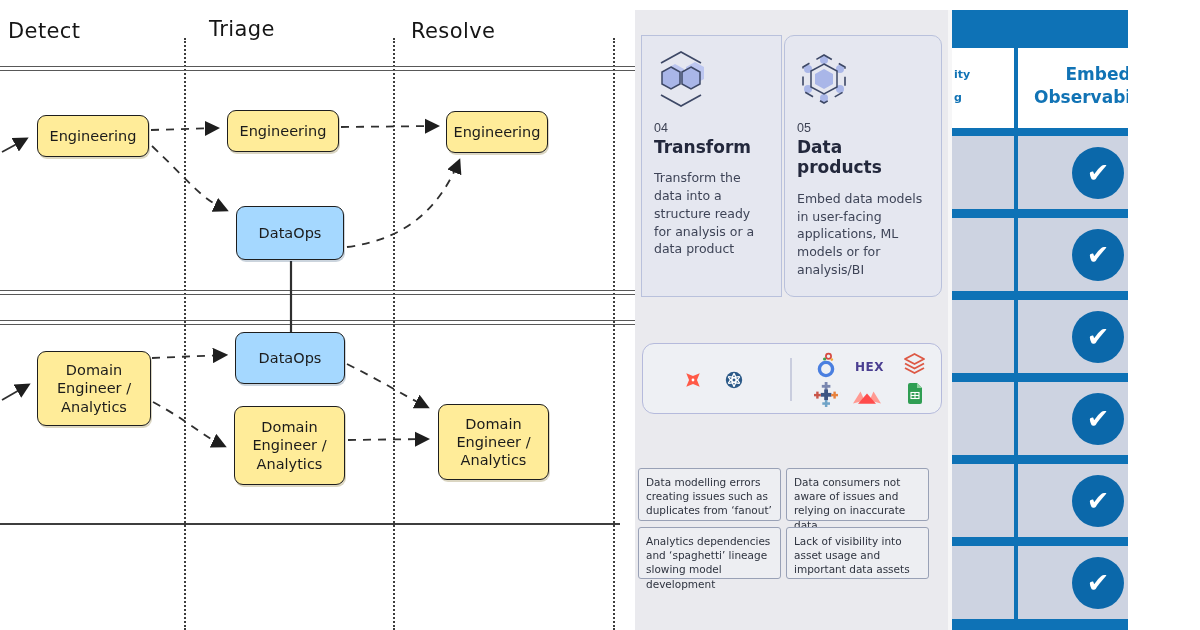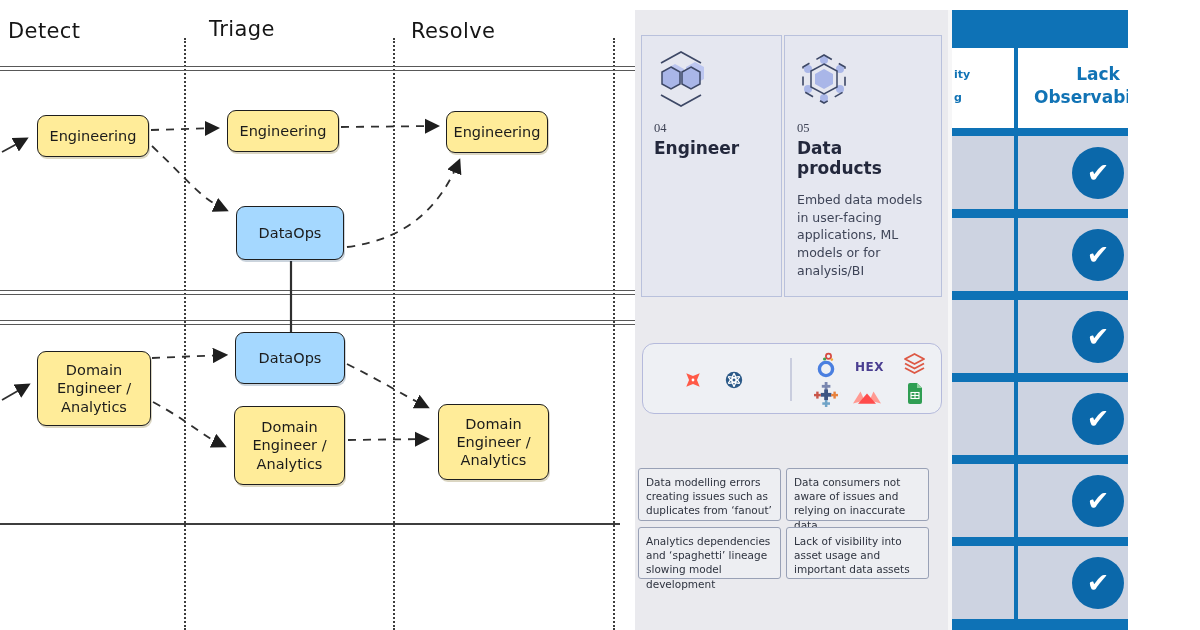--- a/index.html
+++ b/index.html
@@ -16,22 +16,22 @@
           border:1.7px solid #1e1e1e; border-radius:9px; font-size:14.5px; line-height:1.25; color:#1b1b1b;
           padding:20px 4px; }
   .node.yellow { background:#ffec99; box-shadow:1px 2px 0 rgba(110,90,10,.25); }
   .node.blue   { background:#a5d8ff; box-shadow:1px 2px 0 rgba(20,60,100,.22); }
   .connectors { position:absolute; left:0; top:0; }
 
   
   .steps-panel { position:absolute; left:635px; top:0; width:313px; height:630px; background:#eaeaee; }
   .step-card { position:absolute; top:25px; height:262px; background:#e5e7f0; border:1px solid #b9c1dc; padding:14px 12px; }
   .step-card.c1 { left:6px; width:141px; }
-  .step-card.c2 { left:149px; width:158px; }
-  .step-num { font-family:Liberation Serif, serif; font-size:12.5px; color:#3d4254; margin-top:9px; }
+  .step-card.c2 { left:149px; width:158px;border-radius:10px; }
+  .step-num { font-family:Liberation Sans, sans-serif; font-size:12.5px; color:#3d4254; margin-top:9px; }
   .step-title { font-size:17px; font-weight:bold; color:#23283c; line-height:1.2; margin-top:2px; }
   .c2 .step-title { max-width:86px; }
   .step-desc { font-size:12.5px; color:#3e4457; line-height:1.42; margin-top:12px; }
   .c1 .step-desc { max-width:107px; }
   .c2 .step-desc { max-width:135px; }
 
   .logos-box { position:absolute; left:7px; top:333px; width:300px; height:71px; background:#eef0f4;
                border:1.5px solid #b5badc; border-radius:12px; }
   .logos-divider { position:absolute; left:147px; top:14px; width:1.5px; height:43px; background:#c9cdde; }
   .logo { position:absolute; }
@@ -114,21 +114,22 @@
     <div class="step-card c1">
       <svg width="54" height="58" viewBox="0 0 54 58">
         <polygon points="21,14 30,19 30,31 21,36 12,31 12,19" fill="#bcc6f0"></polygon>
         <polygon points="41,12 50,17 50,29 41,34 32,29 32,17" fill="#bcc6f0"></polygon>
         <polyline points="7,13 27,2 47,13" stroke="#3d4866" stroke-width="1.7" fill="none"></polyline>
         <polyline points="7,45 27,56 47,45" stroke="#3d4866" stroke-width="1.7" fill="none"></polyline>
         <polygon points="17,17 26,22 26,34 17,39 8,34 8,22" fill="#a9b6e8" stroke="#3d4866" stroke-width="1.5"></polygon>
         <polygon points="37,17 46,22 46,34 37,39 28,34 28,22" fill="#a9b6e8" stroke="#3d4866" stroke-width="1.5"></polygon>
       </svg>
       <div class="step-num">04</div>
-      <div class="step-title">Engineer</div>
+      <div class="step-title">Transform</div>
+      <div class="step-desc">Transform the data into a structure ready for analysis or a data product</div>
     </div>
 
     <div class="step-card c2">
       <svg width="54" height="58" viewBox="0 0 54 54">
         <circle cx="27" cy="8" r="4" fill="#aab7e8"></circle>
           <circle cx="43" cy="17" r="4" fill="#aab7e8"></circle>
         <circle cx="43" cy="37" r="4" fill="#aab7e8"></circle>
           <circle cx="27" cy="46" r="4" fill="#aab7e8"></circle>
         <circle cx="11" cy="37" r="4" fill="#aab7e8"></circle>
           <circle cx="11" cy="17" r="4" fill="#aab7e8"></circle>
@@ -217,21 +218,21 @@
   </section>
 
   <section class="table-panel">
 
     <div class="tp-header-partial">
       <div>ity</div>
       <div>g</div>
     </div>
 
     <div class="tp-header-main">
-      <div>Lack</div>
+      <div>Embed</div>
       <div>Observability</div>
     </div>
 
     <div class="tp-cell-left" style="top:126px;"></div>
     <div class="tp-cell-right" style="top:126px;">
       <div class="check-circle">✔</div>
     </div>
 
     <div class="tp-cell-left" style="top:208px;"></div>
     <div class="tp-cell-right" style="top:208px;">

